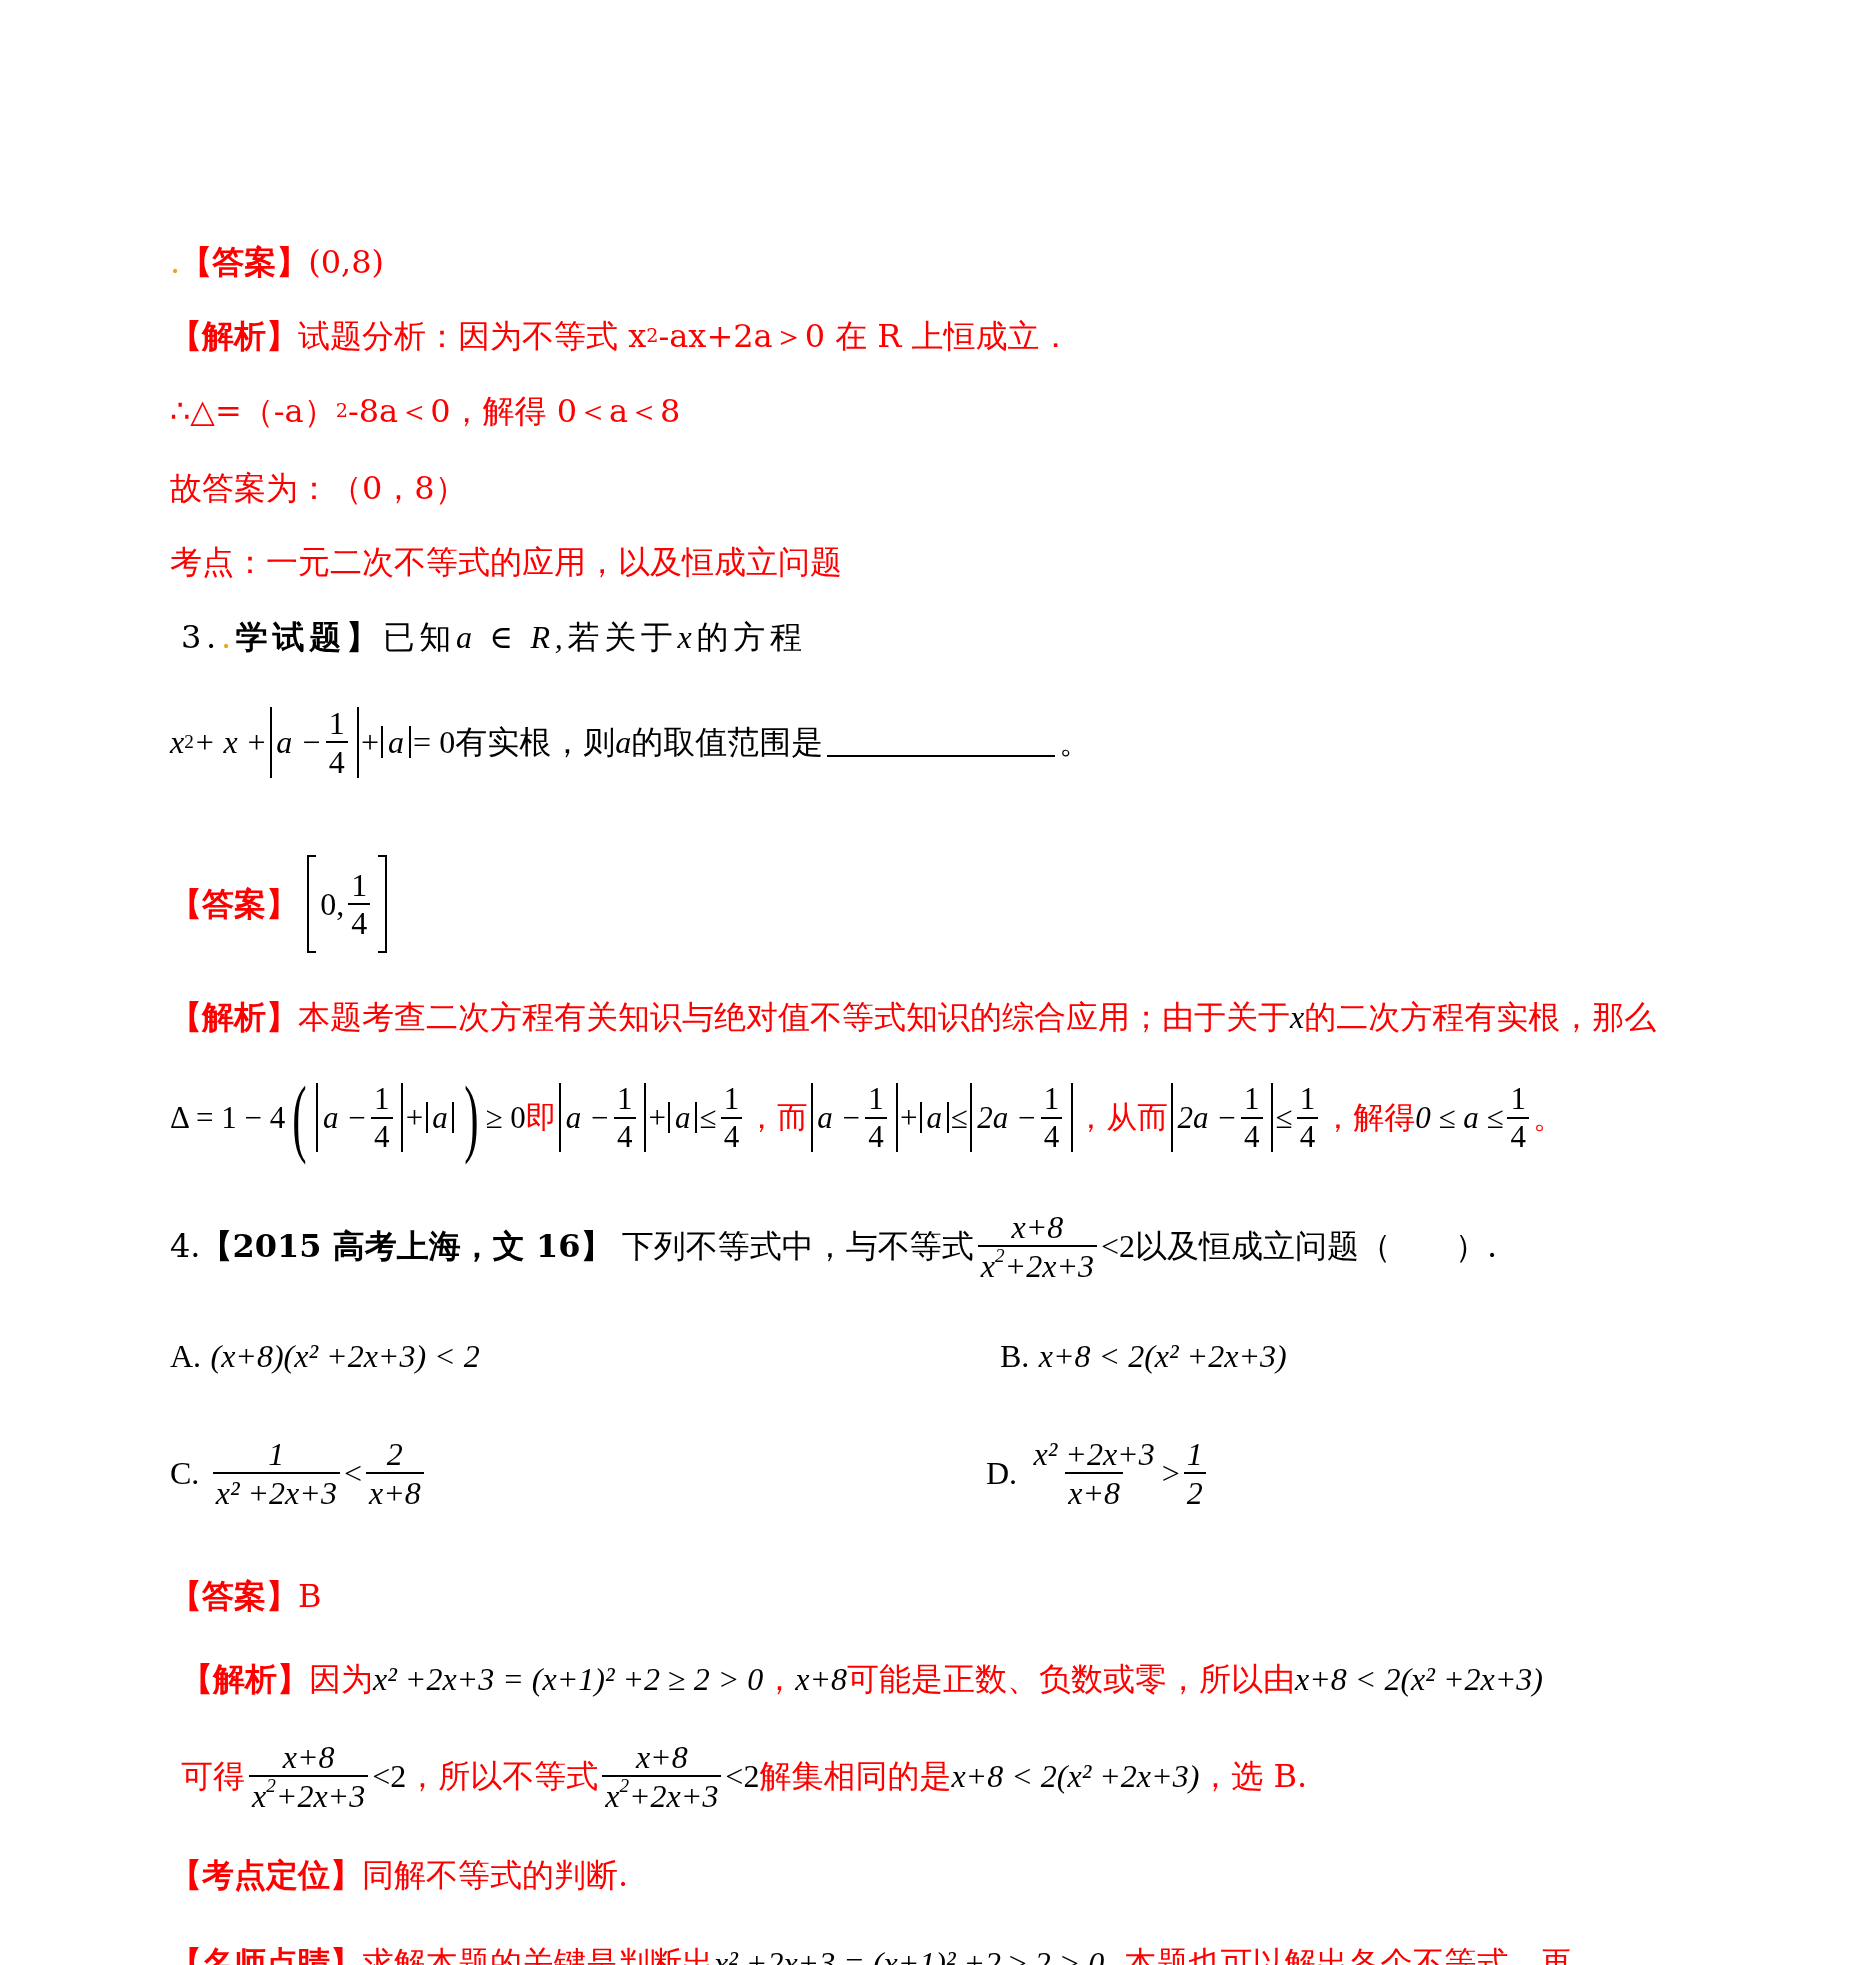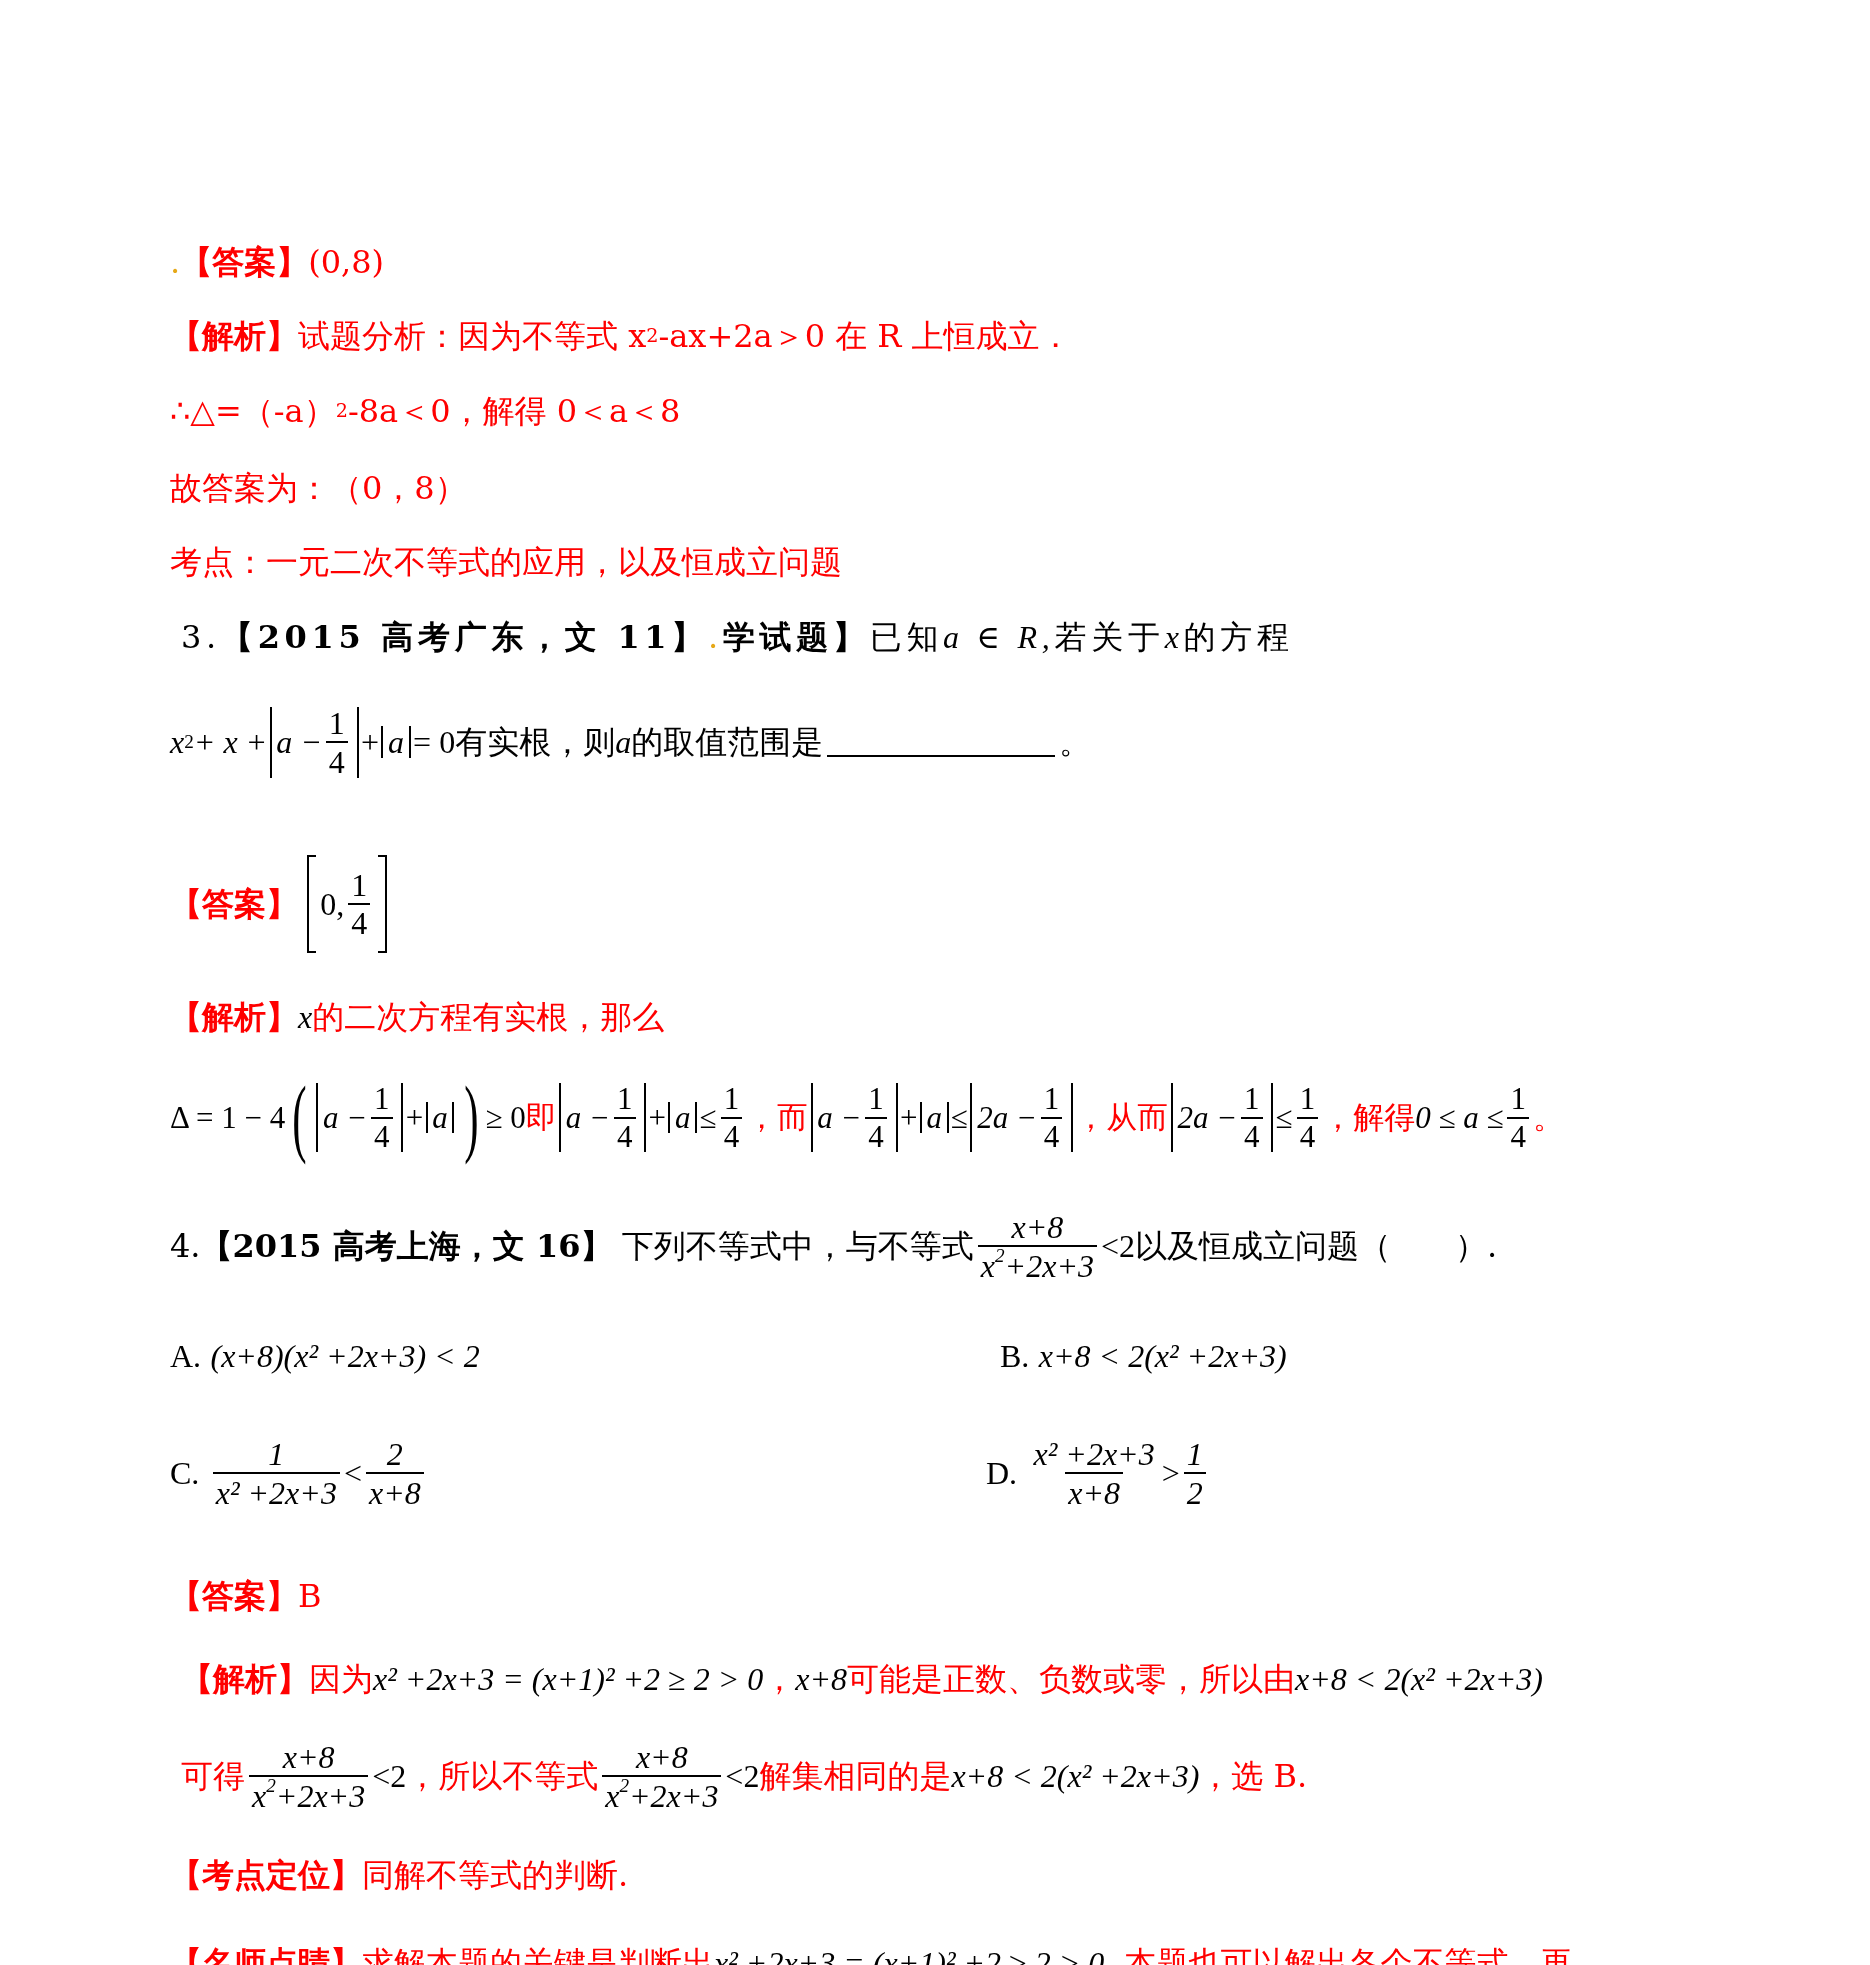--- a/index.html
+++ b/index.html
@@ -46,21 +46,20 @@
     <sup>2</sup>
   <span>-8a＜0，解得 0＜a＜8</span>
 </div>
 
 <div class="line red" style="top:472px;">故答案为：（0，8）</div>
 
 <div class="line red" style="top:546px;">考点：一元二次不等式的应用，以及恒成立问题</div>
 
 <div class="line black" style="top:621px; left:181px; letter-spacing:4.7px;">
   <span>3.</span>
-  <span class="bold">【2015 高考广东，文 11】</span>
     <span class="dot-mark">.</span>
     <span class="bold">学试题】</span>
   <span>已知</span>
   <span class="math it">a ∈ R,</span>
   <span>若关于</span>
   <span class="math it">x</span>
   <span>的方程</span>
 </div>
 
 <div class="line black math" style="top:707px;">
@@ -91,20 +90,21 @@
   <span class="math black">0,</span>
   <span class="frac math black">
     <span class="num">1</span>
     <span class="den">4</span>
   </span>
   <span class="bracket-r"></span>
 </div>
 
 <div class="line red" style="top:1001px;">
   <span class="bold">【解析】</span>
+  <span>本题考查二次方程有关知识与绝对值不等式知识的综合应用；由于关于</span>
   <span class="math it black">x</span>
   <span>的二次方程有实根，那么</span>
 </div>
 
 <div class="line math" style="top:1079px; font-size:31px;align-items:center;">
   <span class="black">Δ = 1 − 4</span>
   <span class="big-paren black">(</span>
   <span class="abs black">
       <span class="it">a −</span>
       <span class="frac">

